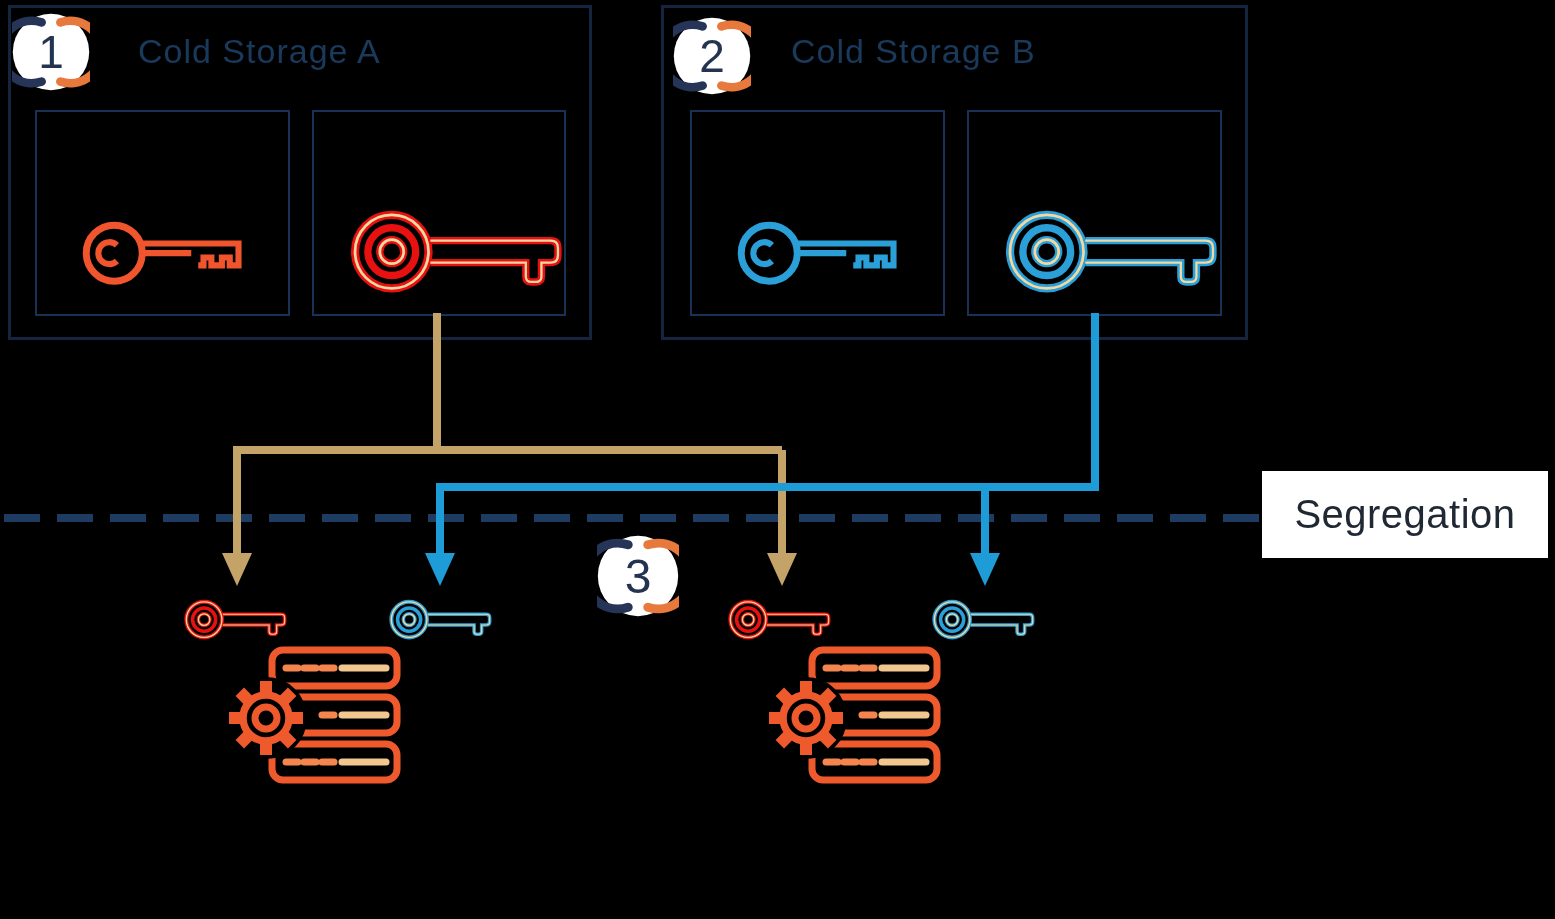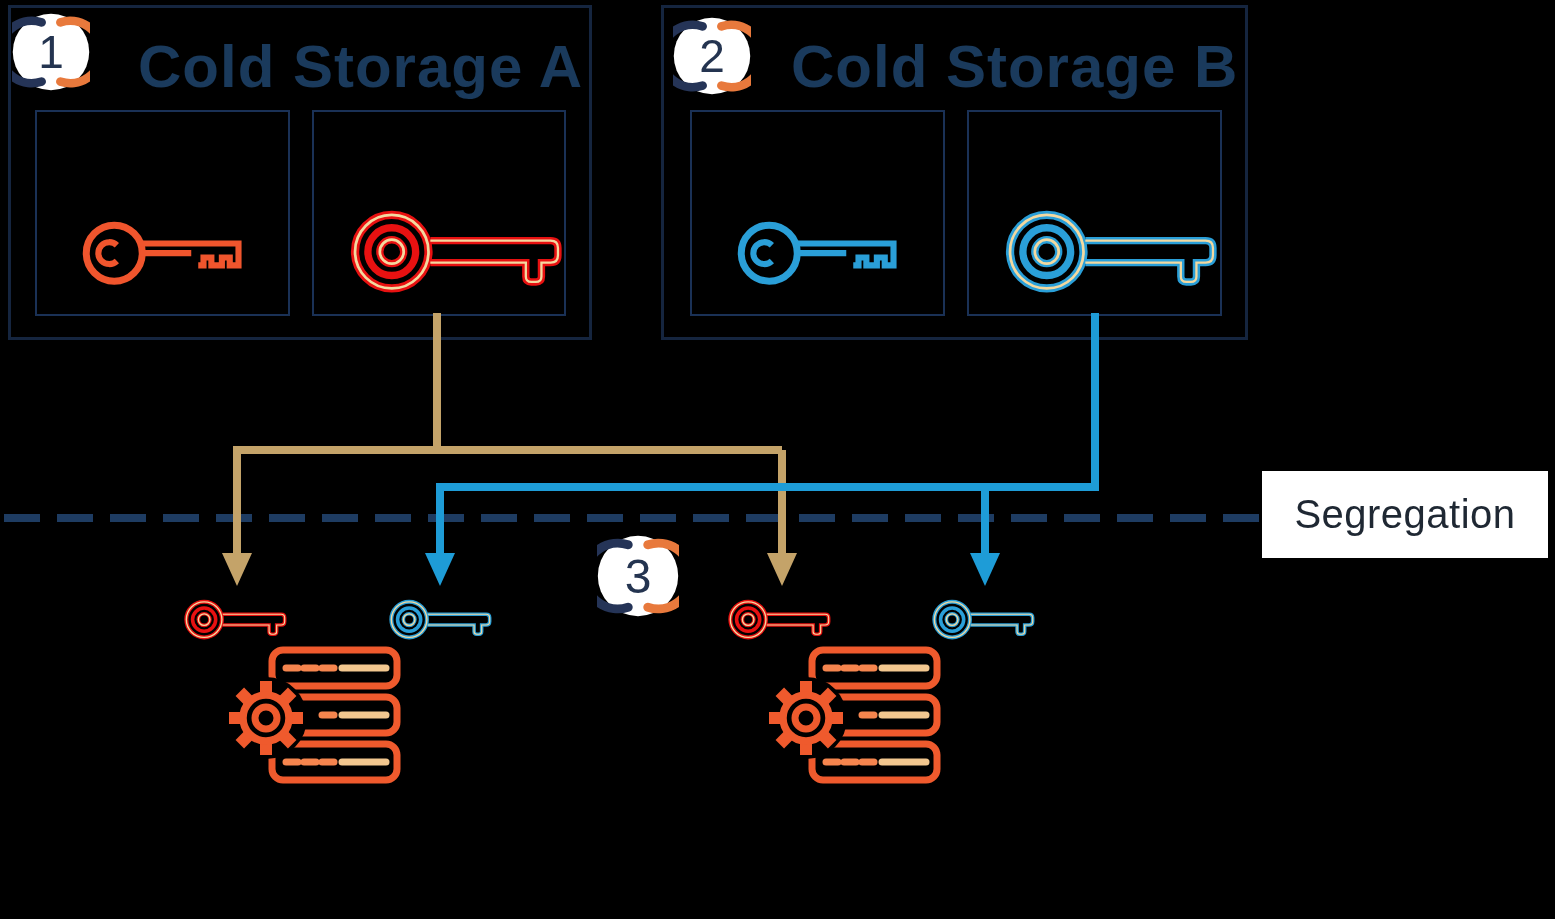--- a/index.html
+++ b/index.html
@@ -14,21 +14,21 @@
   html,body{background:#000;}
   .canvas{
     position:relative;width:1555px;height:919px;background:var(--bg);
     overflow:hidden;font-family:"Liberation Sans", sans-serif;
   }
   .connectors{position:absolute;left:0;top:0;z-index:3;pointer-events:none;}
   .storage-box{
     position:absolute;border:3px solid var(--boxBorder);z-index:2;
   }
   .storage-title{
-    position:absolute;left:127px;top:24px;font-size:60px;font-weight:700;
+    position:absolute;left:127px;top:24px;font-size:34px;font-weight:400;
     color:var(--title);letter-spacing:1px;white-space:nowrap;
   }
   .badge{position:absolute;z-index:4;}
   .badge svg{position:absolute;left:0;top:0;}
   .badge .num{
     position:absolute;inset:0;display:flex;align-items:center;justify-content:center;
     color:var(--badgeNum);font-weight:300;
   }
   .badge-1{left:12px;top:13px;width:78px;height:78px;}
   .badge-2{left:673px;top:17px;width:78px;height:78px;}

